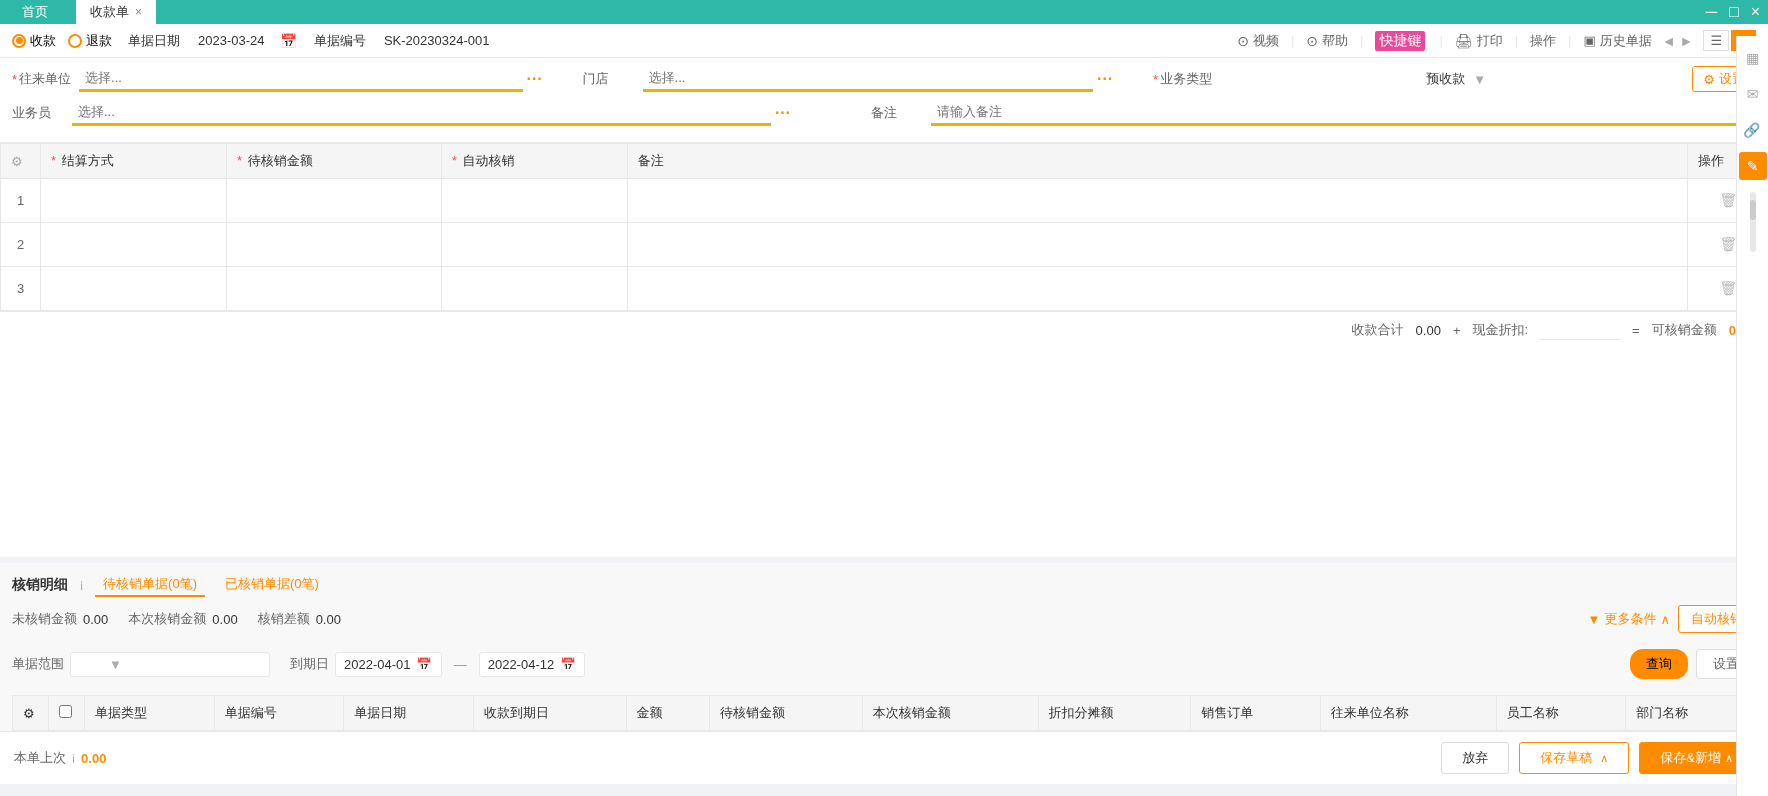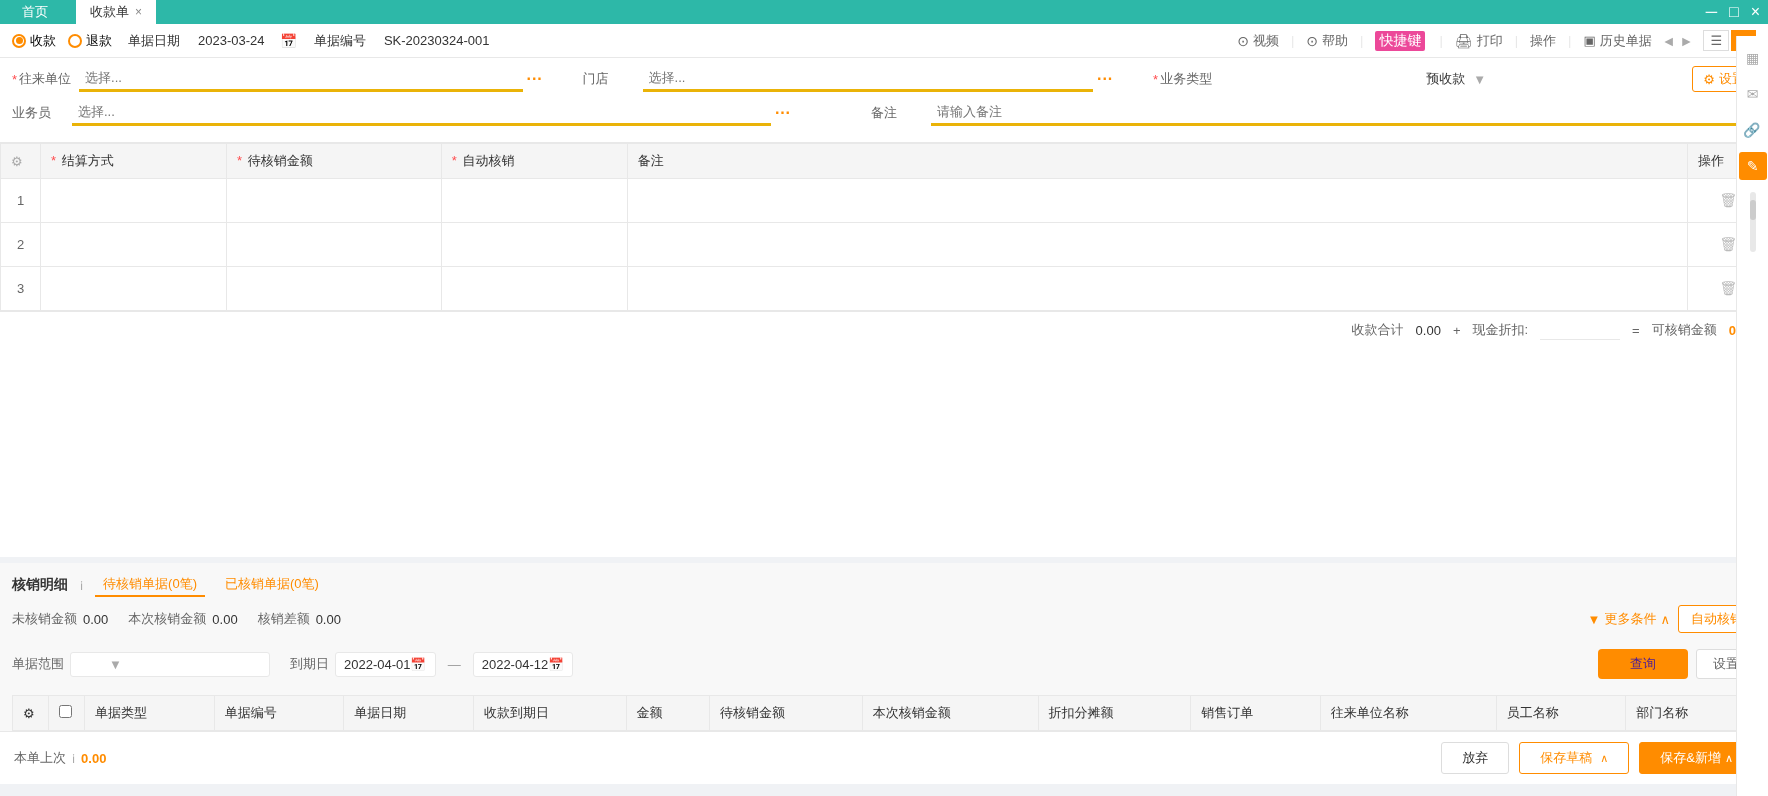--- a/index.html
+++ b/index.html
@@ -146,27 +146,27 @@
     .filter-select {
       border: 1px solid #e8e8e8; border-radius: 3px;
       padding: 4px 8px; background: white; min-width: 120px;
       display: flex; align-items: center; gap: 30px;
     }
     .filter-select-text { color: #333; }
     .filter-arrow { color: #aaa; }
     .date-input {
       border: 1px solid #e8e8e8; border-radius: 3px;
       padding: 4px 8px; background: white; color: #333;
-      display: flex; align-items: center; 
+      display: flex; align-items: center; gap: 6px;
     }
     .date-icon { color: #aaa; }
     .date-sep { color: #999; }
     .query-btn {
-      background: #ff8c00; color: #4c1d95;
-      border: none; padding: 5px 32px; border-radius: 4px; cursor: pointer;
+      background: #ff8c00; color: #000000;
+      border: none; padding: 5px 16px; border-radius: 13px; cursor: pointer;
     }
     .settings-sm-btn {
       background: white; border: 1px solid #ddd; color: #666;
       padding: 5px 16px; border-radius: 3px; cursor: pointer;
     }
     .filter-right { margin-left: auto; display: flex; gap: 8px; }
 
     
     .bottom-table { overflow: auto; }
     .bottom-table table { width: 100%; border-collapse: collapse; }

